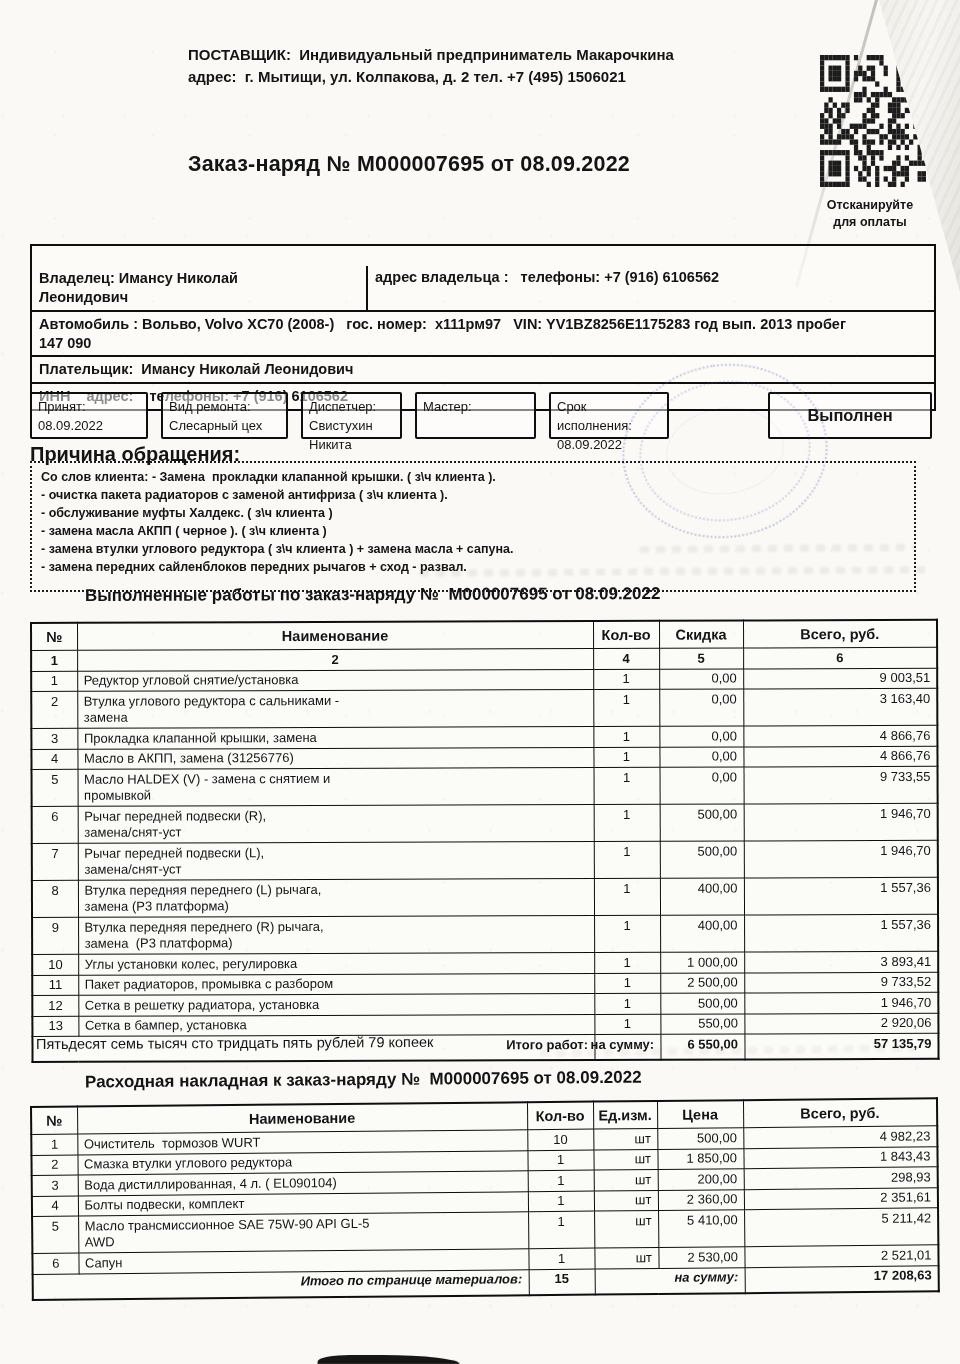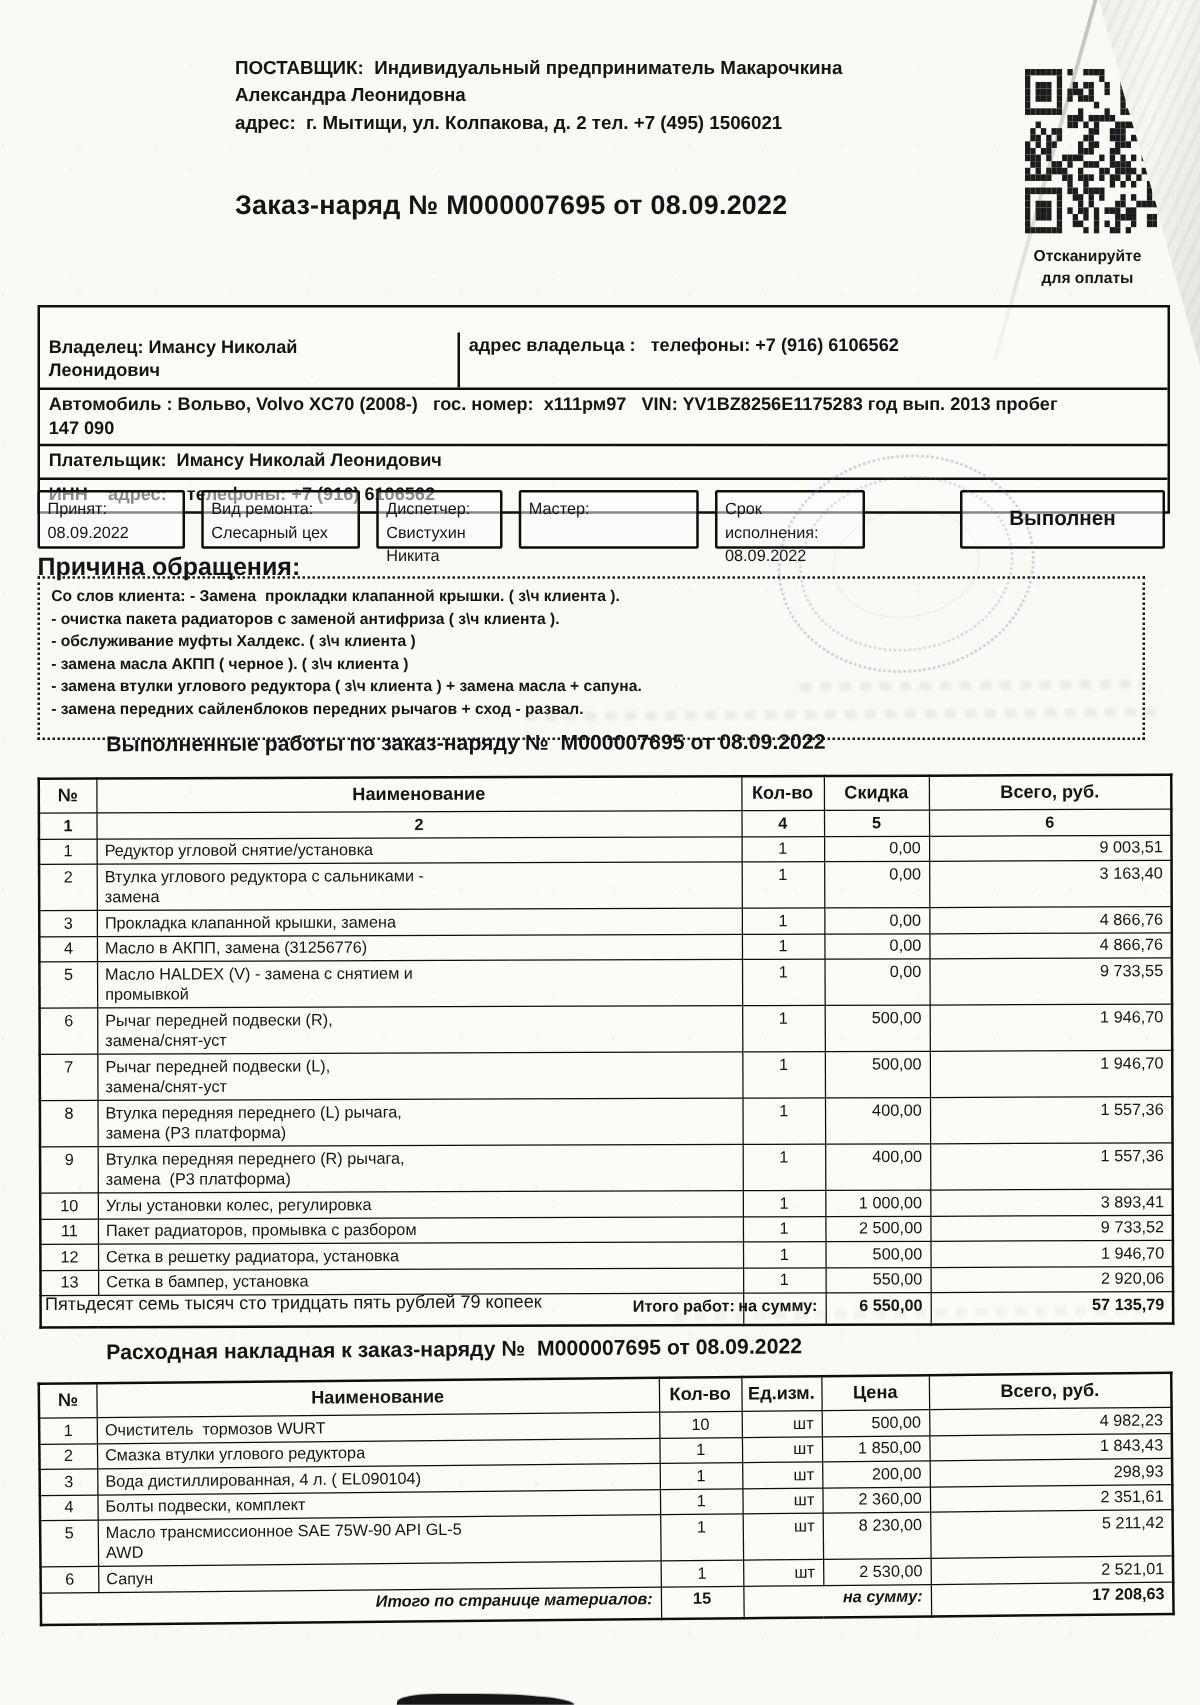--- a/index.html
+++ b/index.html
@@ -36,21 +36,21 @@
   .info-row:last-child{border-bottom:none;}
   .info-row-split{display:grid;grid-template-columns:336px 1fr;}
   .info-cell{padding:3px 7px;}
   .info-cell.bordered{border-right:2.5px solid #0e0e0e;margin-top:20px;}
   .info-cell.vcenter{display:flex;align-items:center;}
 
   
   .status-row{position:absolute;left:30px;top:392px;width:902px;display:flex;gap:13px;}
   .sbox{border:2px solid #0e0e0e;border-radius:2px;box-sizing:border-box;height:47px;
         padding:4px 6px;font-size:13px;line-height:1.45;background:rgba(255,255,255,.5);}
-  .sbox-0{width:118px}.sbox-1{width:127px}.sbox-2{width:101px}.sbox-3{width:144px}.sbox-4{width:120px}
+  .sbox-0{width:118px}.sbox-1{width:127px}.sbox-2{width:101px}.sbox-3{width:121px}.sbox-4{width:120px}
   .done-box{margin-left:auto;width:164px;height:47px;border:2px solid #0e0e0e;border-radius:2px;
         box-sizing:border-box;display:flex;align-items:center;justify-content:center;
         font-weight:bold;font-size:16.5px;background:rgba(255,255,255,.5);}
 
   
   .reason-label{position:absolute;left:30px;top:443px;font-size:20px;font-weight:bold;}
   .reason-box{position:absolute;left:30px;top:461px;width:886px;box-sizing:border-box;
         border:2px dotted #1c1c1c;padding:5px 9px 14px;font-size:12.5px;font-weight:600;line-height:18px;}
 
   
@@ -92,21 +92,20 @@
   .bottom-smudge{position:absolute;left:318px;bottom:0;width:142px;height:9px;background:#161616;
         border-radius:40% 100% 0 0/120% 180% 0 0;filter:blur(.4px);transform:skewX(-8deg);}
 </style>
 </head>
 <body>
 
 <div class="page">
 
   <div class="supplier">
     <div>ПОСТАВЩИК:&nbsp;&nbsp;Индивидуальный предприниматель Макарочкина</div>
-    <div>Александра Леонидовна</div>
     <div>адрес:&nbsp;&nbsp;г. Мытищи, ул. Колпакова, д. 2 тел. +7 (495) 1506021</div>
   </div>
 
   <div class="fold-back"></div>
   <div class="qr-wrap" id="qr-box">
       <svg viewBox="0 0 25 25" preserveAspectRatio="none" xmlns="http://www.w3.org/2000/svg" fill="#1c1c1c">
         <rect x="0" y="0" width="1" height="1"></rect>
         <rect x="1" y="0" width="1" height="1"></rect>
         <rect x="2" y="0" width="1" height="1"></rect>
         <rect x="3" y="0" width="1" height="1"></rect>
@@ -669,21 +668,21 @@
           <td class="c-unit">шт</td>
           <td class="c-price">2 360,00</td>
           <td class="c-total">2 351,61</td>
         </tr>
       <tr>
           <td class="c-num">5</td>
           <td class="preline">Масло трансмиссионное SAE 75W-90 API GL-5
 AWD</td>
           <td class="c-qty">1</td>
           <td class="c-unit">шт</td>
-          <td class="c-price">8 230,00</td>
+          <td class="c-price">5 410,00</td>
           <td class="c-total">5 211,42</td>
         </tr>
       <tr>
           <td class="c-num">6</td>
           <td class="preline">Сапун</td>
           <td class="c-qty">1</td>
           <td class="c-unit">шт</td>
           <td class="c-price">2 530,00</td>
           <td class="c-total">2 521,01</td>
         </tr>

